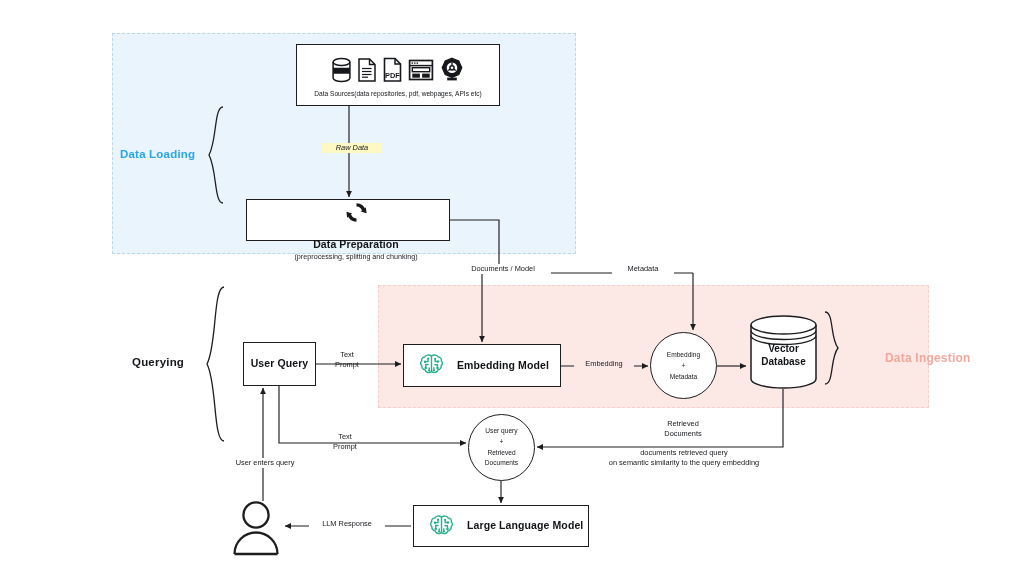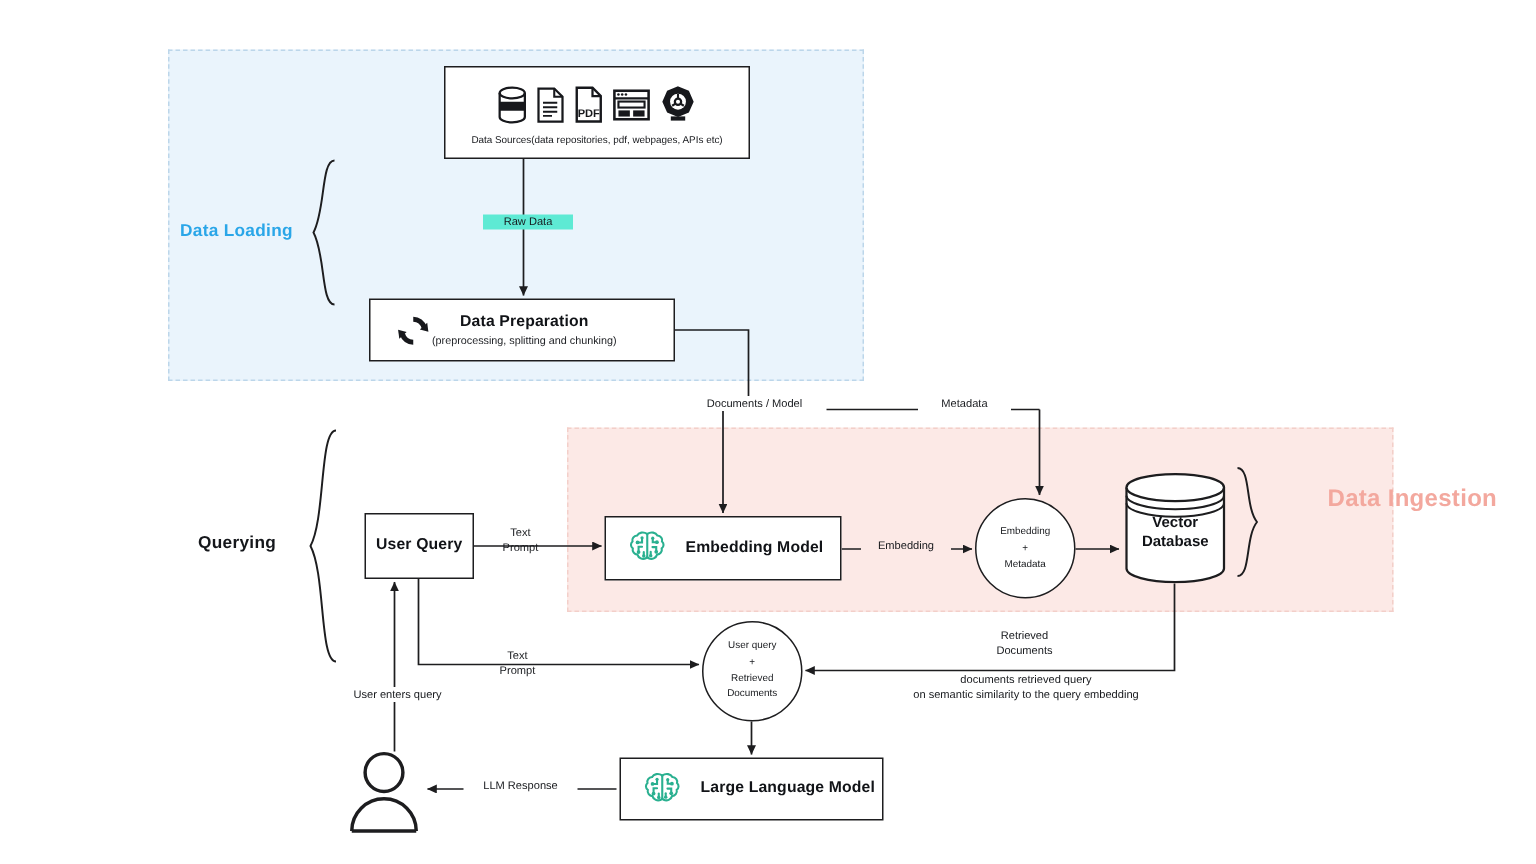--- a/index.html
+++ b/index.html
@@ -54,21 +54,21 @@
   #box-datasources {
     left:248px; top:44px; width:204px; height:62px;
     flex-direction:column; justify-content:flex-start; padding-top:6px;margin-left:48px;
   }
   #ds-icons { display:flex; align-items:flex-end; gap:5px; height:32px; }
   #ds-caption { font-size:6.6px; color:#16181c; margin-top:7px; text-align:center; }
 
   
   #box-dataprep {
     left:246px; top:199px; width:204px; height:42px;
-    justify-content:flex-start; padding-left:16px; 
+    justify-content:flex-start; padding-left:16px; gap:13px;flex-direction:column;
   }
   #box-dataprep .txtwrap { display:flex; flex-direction:column; align-items:center; }
 
   
   #box-userquery { left:243px; top:342px; width:73px; height:44px; }
 
   
   #box-embmodel {
     left:403px; top:344px; width:158px; height:43px;
     justify-content:flex-start; padding-left:14px; gap:12px;
@@ -103,38 +103,38 @@
   }
 
   
   .elabel {
     position:absolute; font-size:7.4px; color:#16181c;
     line-height:1.35; text-align:center; background:transparent;
     white-space:nowrap;
   }
   .elabel.box { background:#ffffff; padding:0 2px; }
   .elabel.pinkbg { background:#fce9e6; padding:0 3px; }
-  .elabel.bluebg { background:#5eead4; padding:0 3px; }
+  .elabel.bluebg { background:#fef9c3; padding:0 3px;font-style:italic; }
 
   #lbl-rawdata  { left:322px; top:143px; width:60px; }
   #lbl-docnodes { left:455px; top:264px; width:96px; }
   #lbl-metadata { left:612px; top:264px; width:62px; }
   #lbl-textprompt1 { left:324px; top:350px; width:46px; }
   #lbl-embedding { left:574px; top:359px; width:60px; }
   #lbl-textprompt2 { left:322px; top:432px; width:46px; }
   #lbl-userenters { left:222px; top:458px; width:86px; }
   #lbl-retrieved { left:640px; top:419px; width:86px; }
   #lbl-semantic  { left:596px; top:448px; width:176px; white-space:normal; }
   #lbl-llmresp   { left:309px; top:519px; width:76px; }
 
   
   .phase { position:absolute; font-weight:bold; white-space:nowrap; }
   #phase-loading   { left:120px; top:148px; font-size:11.5px; color:#2aa6e8; letter-spacing:.2px; }
   #phase-querying  { left:132px; top:356px; font-size:11.5px; color:#15171b; letter-spacing:.2px; }
-  #phase-ingestion { left:841px; top:324px; font-size:16px; color:#f3a89e; letter-spacing:.2px;padding-left:44px; }
+  #phase-ingestion { left:841px; top:351px; font-size:12px; color:#f3a89e; letter-spacing:.2px;padding-left:44px; }
 
   
   .ico { display:block; }
 </style>
 </head>
 <body>
 
 <div id="stage">
 
   <div class="region" id="region-loading"></div>

